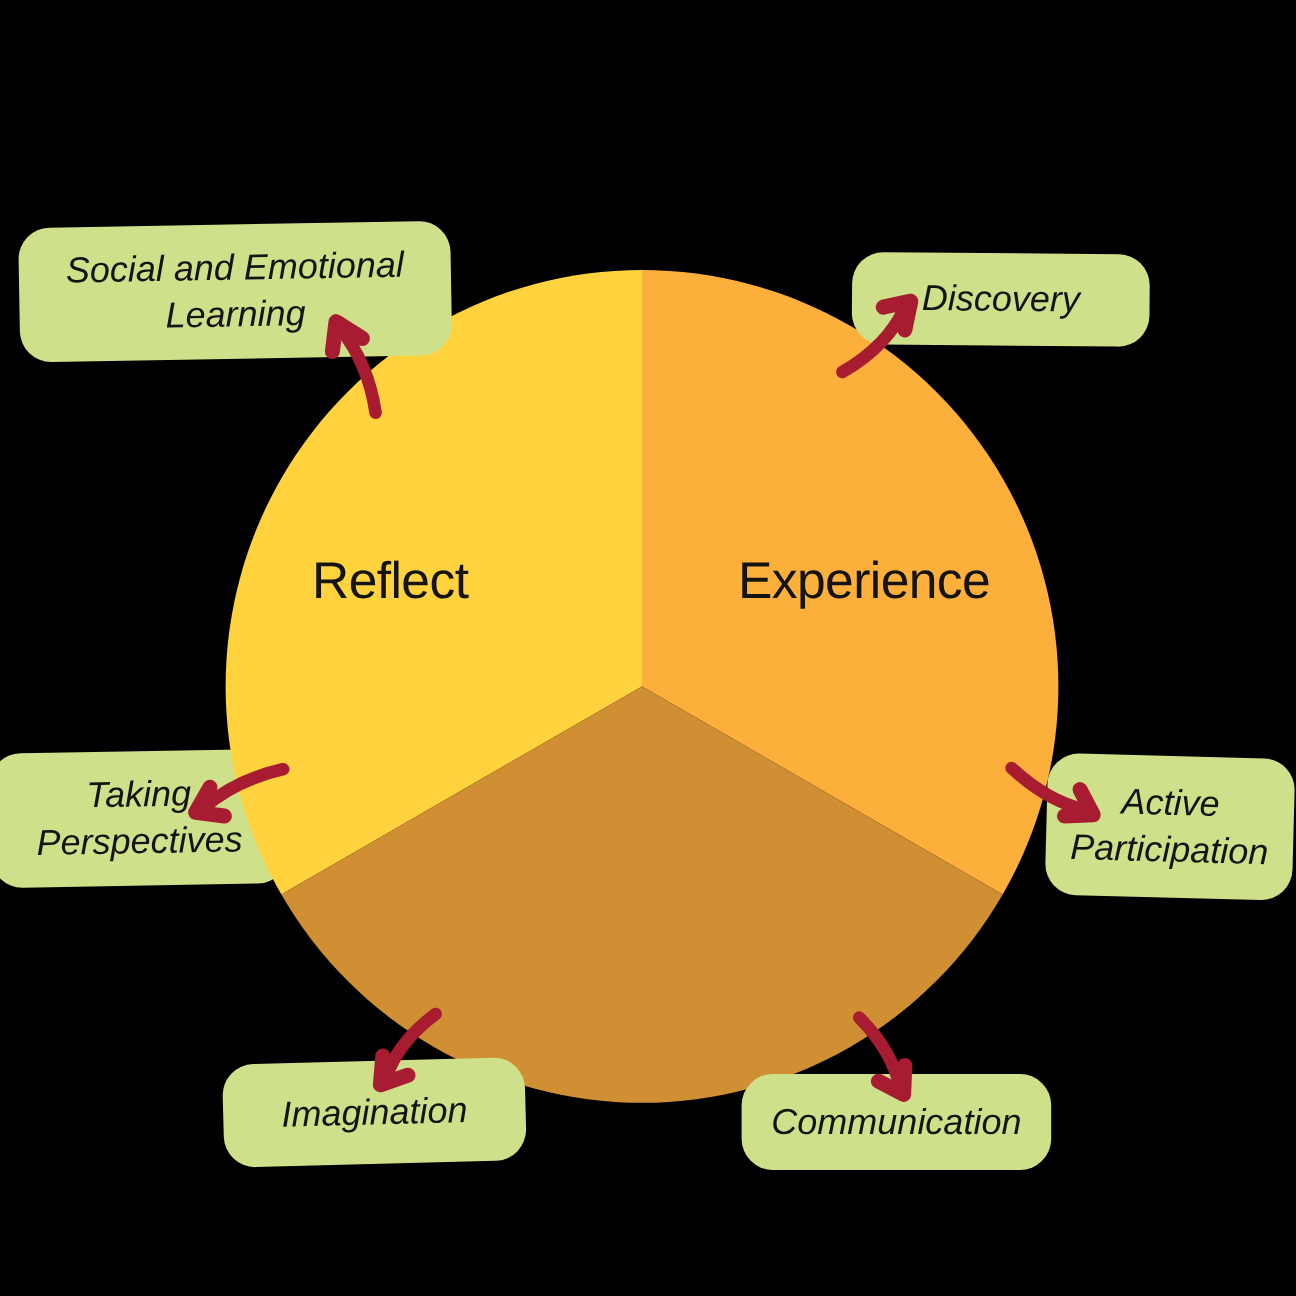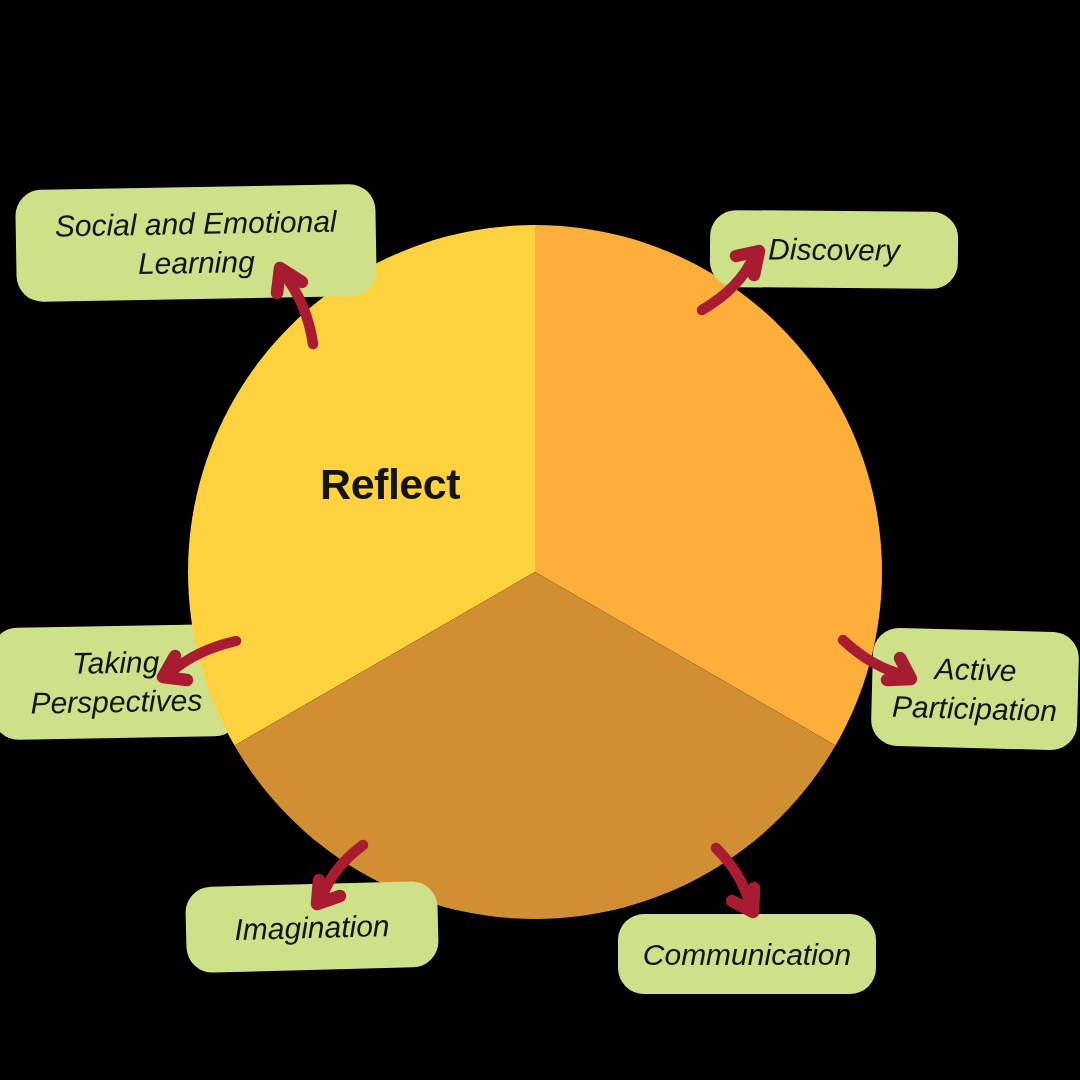--- a/index.html
+++ b/index.html
@@ -26,22 +26,22 @@
   .wedge-reflect    { fill: var(--reflect-color); }
   .wedge-experience { fill: var(--experience-color); }
   .wedge-express    { fill: var(--express-color); }
 
   .seg-label {
     position: absolute;
     z-index: 3;
     color: var(--text-color);
     font-size: 43px;
     letter-spacing: -0.5px;
-    font-weight: 700;
-    text-align: right;
+    font-weight: 400;
+    text-align: left;
     white-space: nowrap;
   }
   .seg-reflect    { left: 260px; top: 460px; width: 200px; }
   .seg-experience { left: 615px; top: 460px; width: 200px; }
   .seg-express    { left: 440px; top: 735px; width: 200px; }
 
   .pill {
     position: absolute;
     z-index: 4;
     background: var(--callout-bg);
@@ -55,21 +55,21 @@
     justify-content: center;
     text-align: center;
     box-sizing: border-box;
     padding: 6px 14px;
   }
   .pill-social        { left: 16px;  top: 187px; width: 360px; height: 112px; transform: rotate(-1deg); }
   .pill-discovery     { left: 710px; top: 211px; width: 248px; height: 77px;  transform: rotate(0.5deg); }
   .pill-taking        { left: -8px;  top: 626px; width: 248px; height: 112px; transform: rotate(-1deg); z-index: 1; }
   .pill-active        { left: 872px; top: 630px; width: 206px; height: 118px; transform: rotate(1.5deg); padding: 6px 6px; }
   .pill-imagination   { left: 186px; top: 884px; width: 252px; height: 86px;  transform: rotate(-1.5deg); }
-  .pill-communication { left: 618px; top: 895px; width: 258px; height: 80px; margin-top: 19px; }
+  .pill-communication { left: 618px; top: 895px; width: 258px; height: 80px; }
 
   .arrow {
     stroke: var(--arrow-color);
     fill: none;
     stroke-linecap: round;
     stroke-linejoin: round;
   }
   .arrow-shaft { stroke-width: 10.5px; }
   .arrow-head  { stroke-width: 12.5px; }
 </style>
@@ -82,20 +82,21 @@
     <span>Taking Perspectives</span>
   </div>
 
   <svg class="layer pie-layer" viewBox="0 0 1080 1080">
     <path class="wedge-reflect" d="M535 572 L234.5 745.5 A347 347 0 0 1 535 225 Z"></path>
     <path class="wedge-experience" d="M535 572 L535 225 A347 347 0 0 1 835.5 745.5 Z"></path>
     <path class="wedge-express" d="M535 572 L835.5 745.5 A347 347 0 0 1 234.5 745.5 Z"></path>
   </svg>
 
   <div class="seg-label seg-reflect">Reflect</div>
+  <div class="seg-label seg-experience">Experience</div>
 
   <div class="pill pill-social">
     <span>Social and Emotional Learning</span>
   </div>
   <div class="pill pill-discovery">
     <span>Discovery</span>
   </div>
   <div class="pill pill-active">
     <span>Active Participation</span>
   </div>

